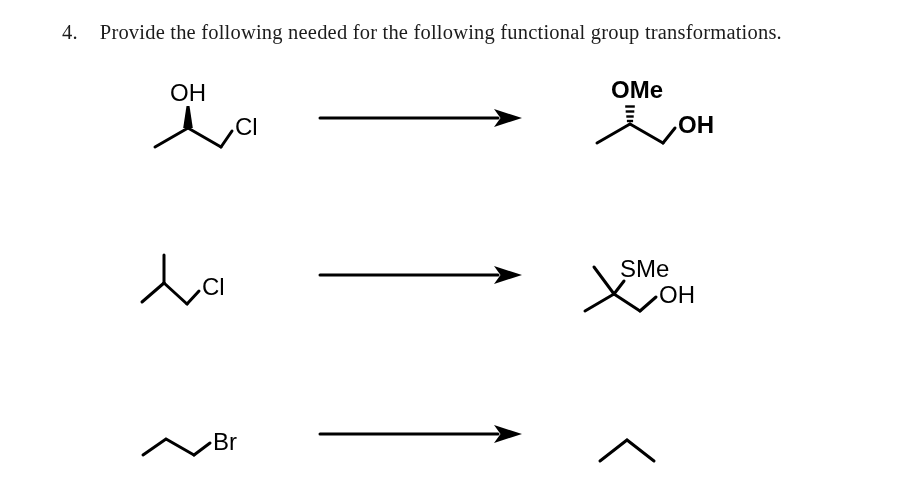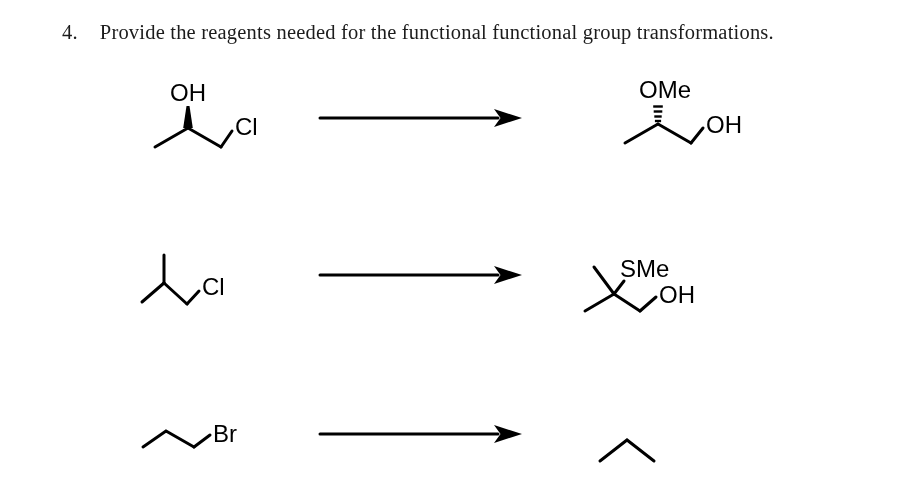--- a/index.html
+++ b/index.html
@@ -15,21 +15,21 @@
   svg text{font-family:"Liberation Sans", sans-serif;font-size:24px;fill:#000;}
   .hash line{stroke-width:2.4;stroke-linecap:butt;}
 </style>
 </head>
 <body>
 
 <div id="page">
 
   <div class="title-row">
     <span>4.</span>
-    <span>Provide the reagents needed for the functional functional group transformations.</span>
+    <span>Provide the following needed for the following functional group transformations.</span>
   </div>
 
   <div class="row" style="top:70px;height:130px;">
 
     <div class="structure" style="left:130px;top:0;">
       <svg width="170" height="95" viewBox="0 0 170 95">
         <text x="58" y="31" text-anchor="middle">OH</text>
         <polygon points="56.5,36 59.5,36 62.8,58 53.2,58"></polygon>
         <line x1="58" y1="58" x2="25" y2="77"></line>
         <line x1="58" y1="58" x2="91" y2="77"></line>
@@ -38,21 +38,21 @@
       </svg>
     </div>
 
     <div class="arrow" style="left:318px;top:37px;">
       <svg width="206" height="22" viewBox="0 0 206 22">
         <line x1="2" y1="11" x2="180" y2="11"></line>
         <polygon points="176,2 204,11 176,20 182.5,11"></polygon>
       </svg>
     </div>
 
-    <div class="structure" style="left:613px;top:0;">
+    <div class="structure" style="left:585px;top:0;font-weight:bold;">
       <svg width="180" height="95" viewBox="0 0 180 95">
         <text x="26" y="28">OMe</text>
         <g class="hash">
           <line x1="40.2" y1="36.5" x2="49.8" y2="36.5"></line>
           <line x1="40.7" y1="41.5" x2="49.3" y2="41.5"></line>
           <line x1="41.3" y1="46.5" x2="48.7" y2="46.5"></line>
           <line x1="41.9" y1="51" x2="48.1" y2="51"></line>
         </g>
         <line x1="45" y1="54" x2="12" y2="73"></line>
         <line x1="45" y1="54" x2="78" y2="73"></line>
@@ -89,21 +89,21 @@
         <text x="44" y="37">SMe</text>
         <line x1="38" y1="54" x2="64" y2="71"></line>
         <line x1="64" y1="71" x2="80" y2="57"></line>
         <text x="83" y="63">OH</text>
       </svg>
     </div>
   </div>
 
   <div class="row" style="top:400px;height:100px;">
 
-    <div class="structure" style="left:130px;top:0;">
+    <div class="structure" style="left:130px;top:8px;">
       <svg width="170" height="75" viewBox="0 0 170 75">
         <polyline points="13,47 36,31 64,47"></polyline>
         <line x1="64" y1="47" x2="80" y2="35"></line>
         <text x="83" y="42">Br</text>
       </svg>
     </div>
 
     <div class="arrow" style="left:318px;top:23px;">
       <svg width="206" height="22" viewBox="0 0 206 22">
         <line x1="2" y1="11" x2="180" y2="11"></line>

